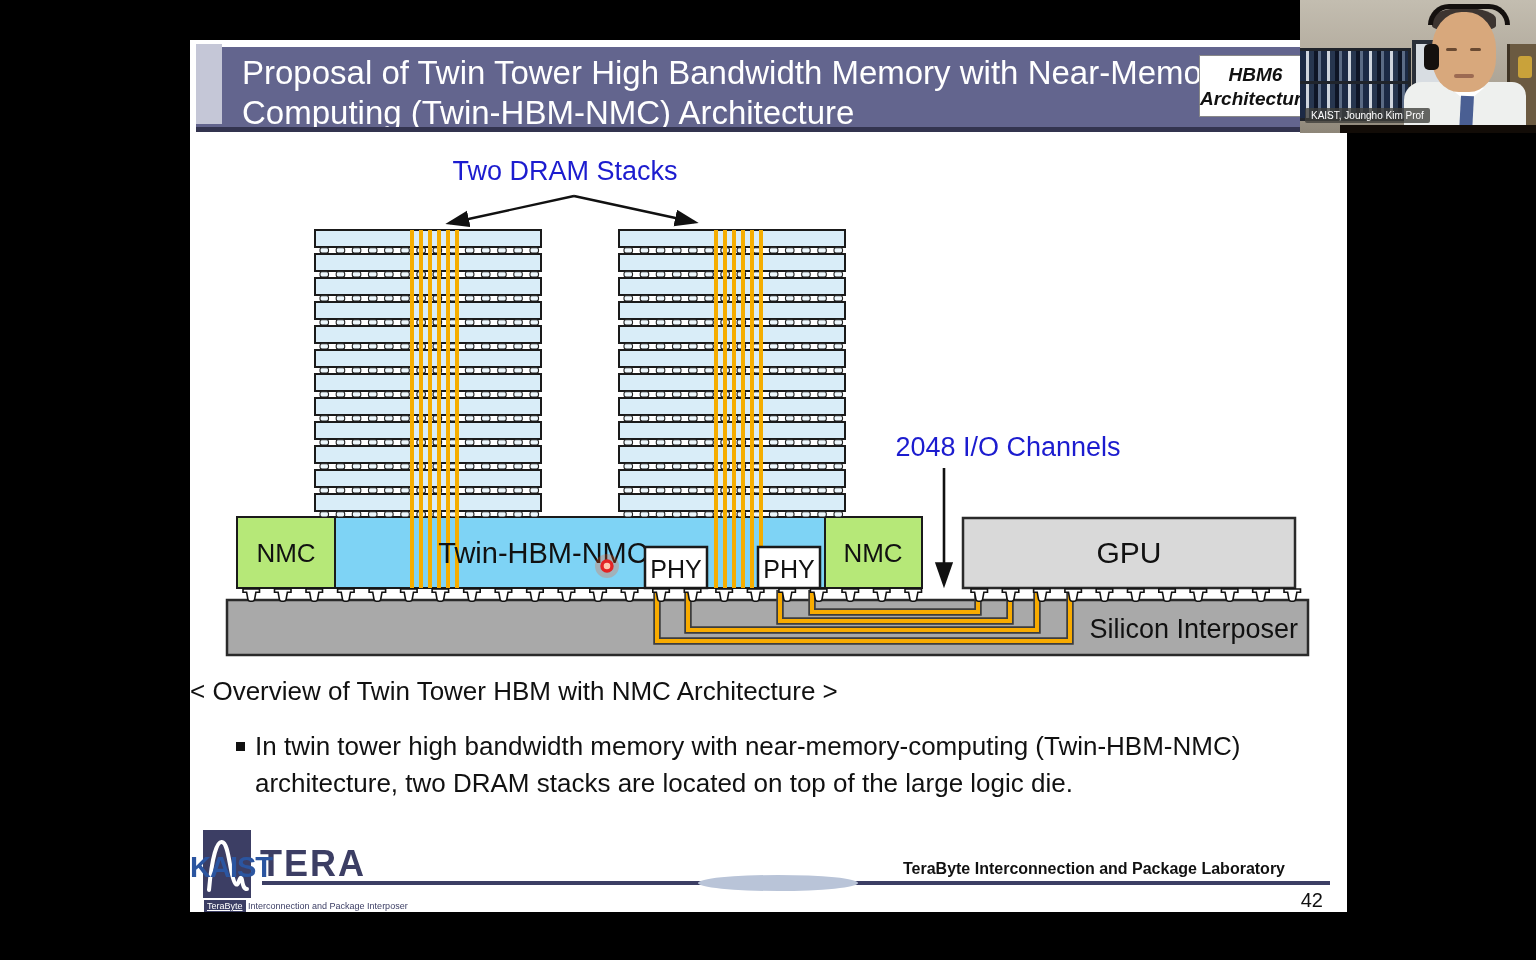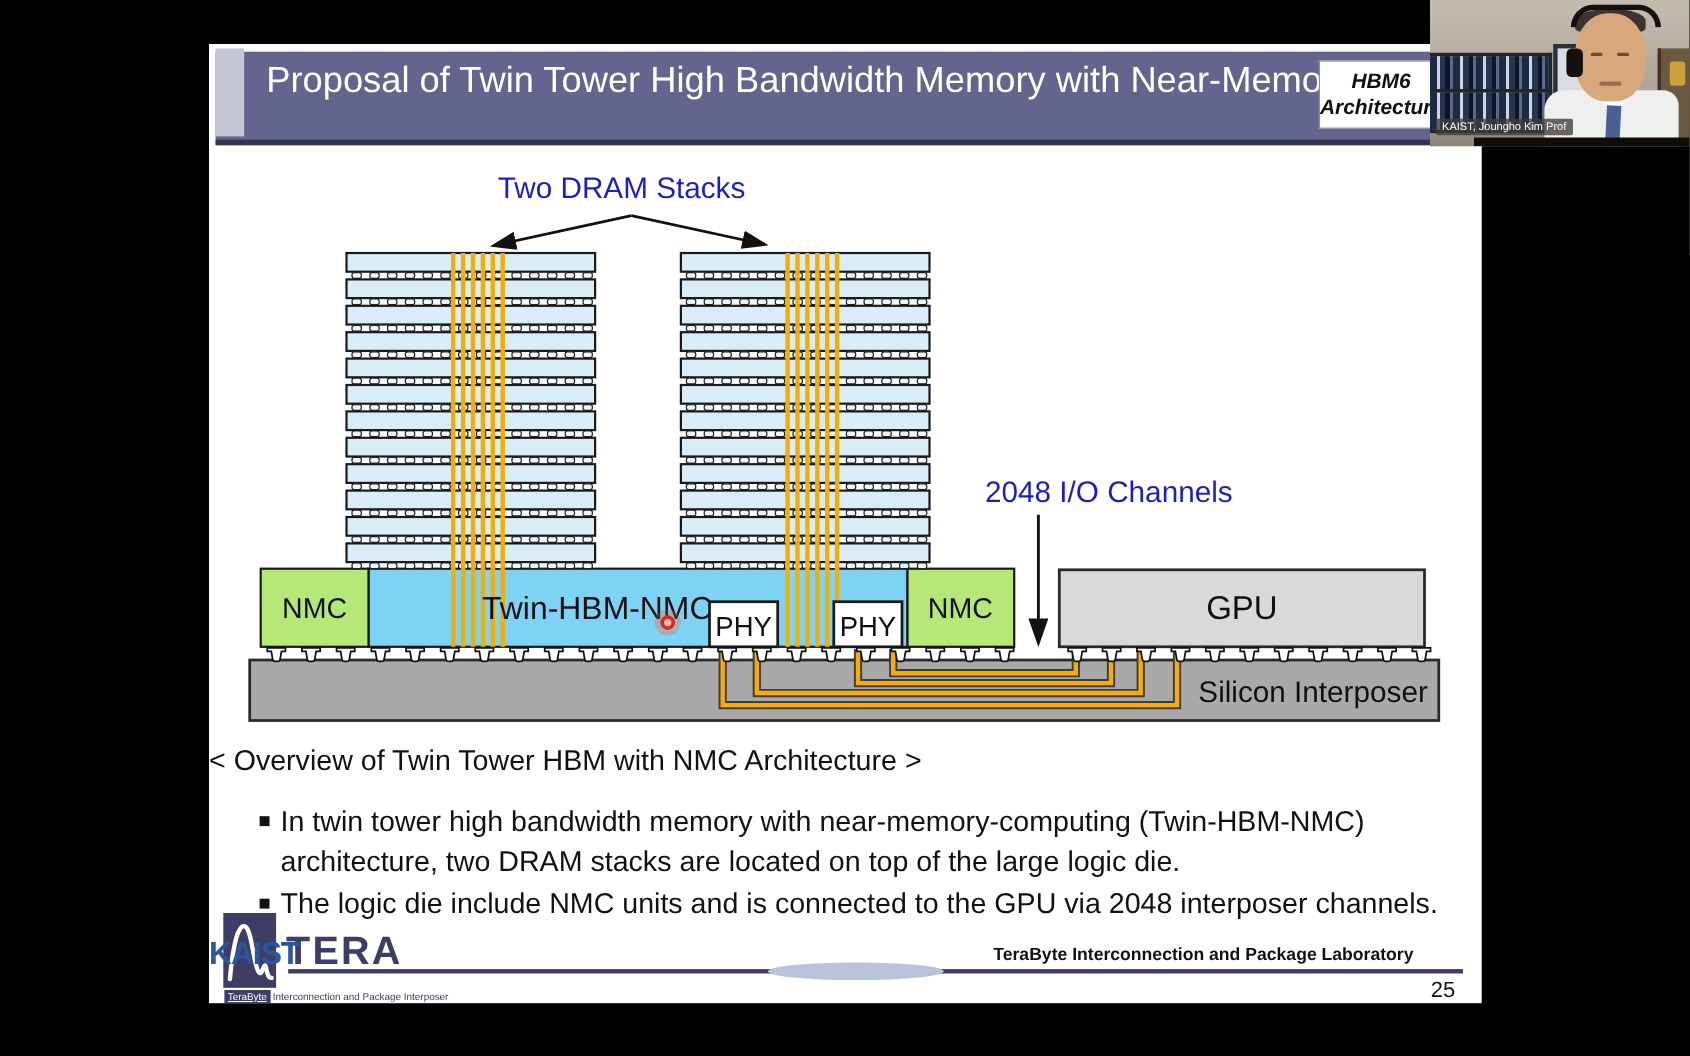--- a/index.html
+++ b/index.html
@@ -69,20 +69,21 @@
   .cam-bottom{position:absolute;left:40px;bottom:0;width:196px;height:8px;background:#120c07;}
 </style>
 </head>
 <body>
 
 <div class="slide">
 
   <div class="title-bar">
     <div class="title-text">
       <div>Proposal of Twin Tower High Bandwidth Memory with Near-Memory</div>
+      <div>Computing (Twin-HBM-NMC) Architecture</div>
     </div>
   </div>
   <div class="title-accent"></div>
   <div class="badge">
     <div>HBM6</div>
     <div>Architecture</div>
   </div>
 
   <svg class="diagram" viewBox="190 140 1157 525">
     <defs>
@@ -551,38 +552,34 @@
     </g>
   </svg>
 
   <div class="caption">&lt; Overview of Twin Tower HBM with NMC Architecture &gt;</div>
 
   <div class="bullets">
     <div class="bullet-row">
       <div class="bullet-mark"></div>
       <div>In twin tower high bandwidth memory with near-memory-computing (Twin-HBM-NMC) architecture, two DRAM stacks are located on top of the large logic die.</div>
     </div>
-    <div class="bullet-row">
-      <div class="bullet-mark"></div>
-      <div>The logic die include NMC units and is connected to the GPU via 2048 interposer channels.</div>
-    </div>
   </div>
 
   <div class="tera-box">
     <svg width="48" height="68" viewBox="0 0 48 68">
       <path d="M6,60 C9,26 14,11 19,12 C25,13 26,34 30,48 C32,55 34,57 36,51 C37,48 38,46 39,50 C40,56 41,59 44,59" fill="none" stroke="#fff" stroke-width="4" stroke-linecap="round"></path>
     </svg>
   </div>
   <div class="tera-word">TERA</div>
   <div class="tera-sub"><span class="chip">TeraByte</span><span> Interconnection and Package Interposer</span></div>
   <div class="footer-line"></div>
   <div class="kaist-ellipse"></div>
   <div class="kaist-word">KAIST</div>
   <div class="lab-name">TeraByte Interconnection and Package Laboratory</div>
-  <div class="page-num">25</div>
+  <div class="page-num">42</div>
 </div>
 
 <div class="webcam">
   <div class="shelf shelf1"></div>
   <div class="shelf shelf2"></div>
   <div class="frame"></div>
   <div class="cabinet"></div>
   <div class="gold"></div>
   <div class="shirt"></div>
   <div class="collar"></div>

